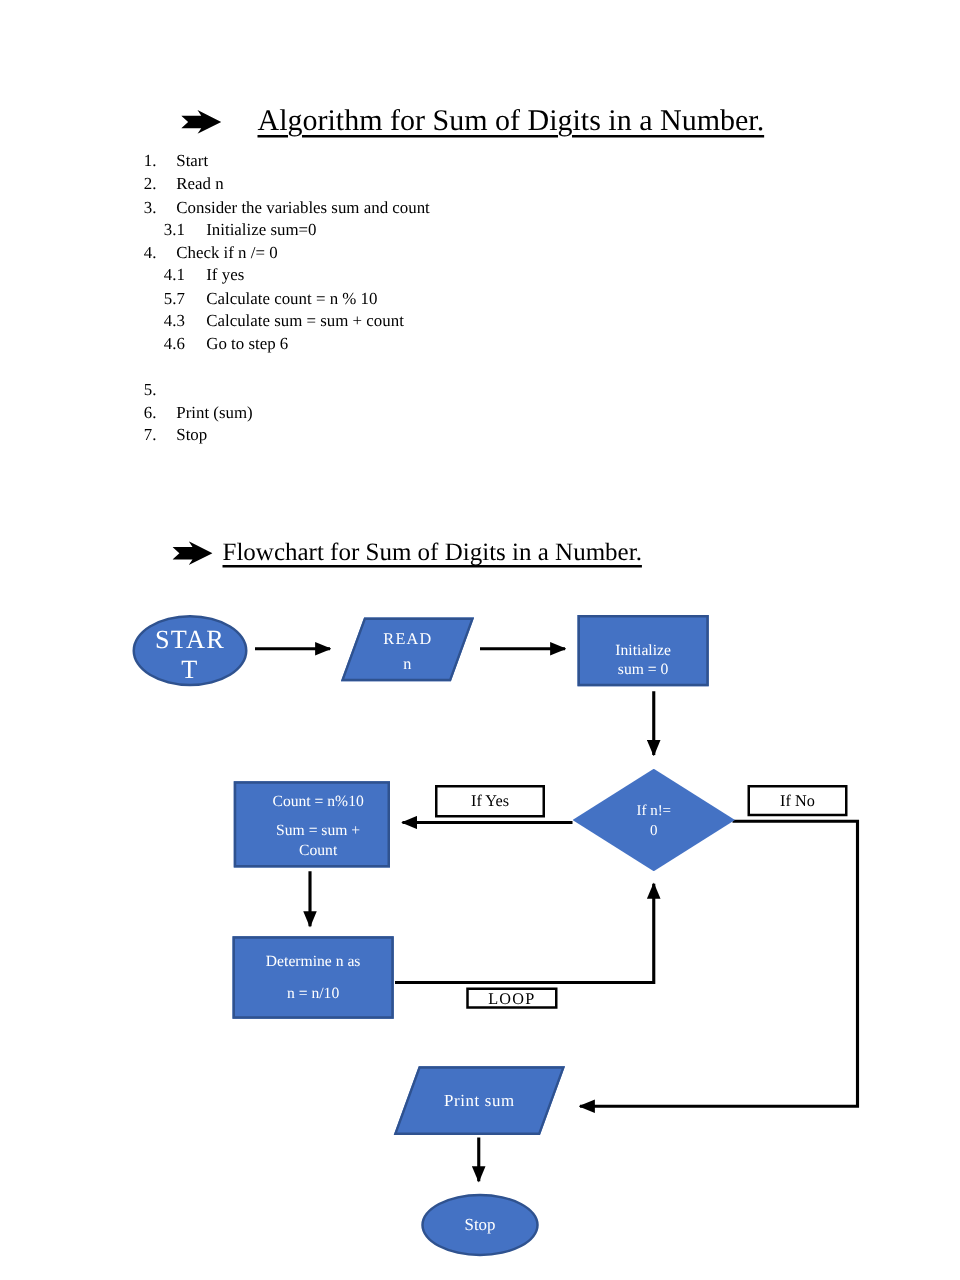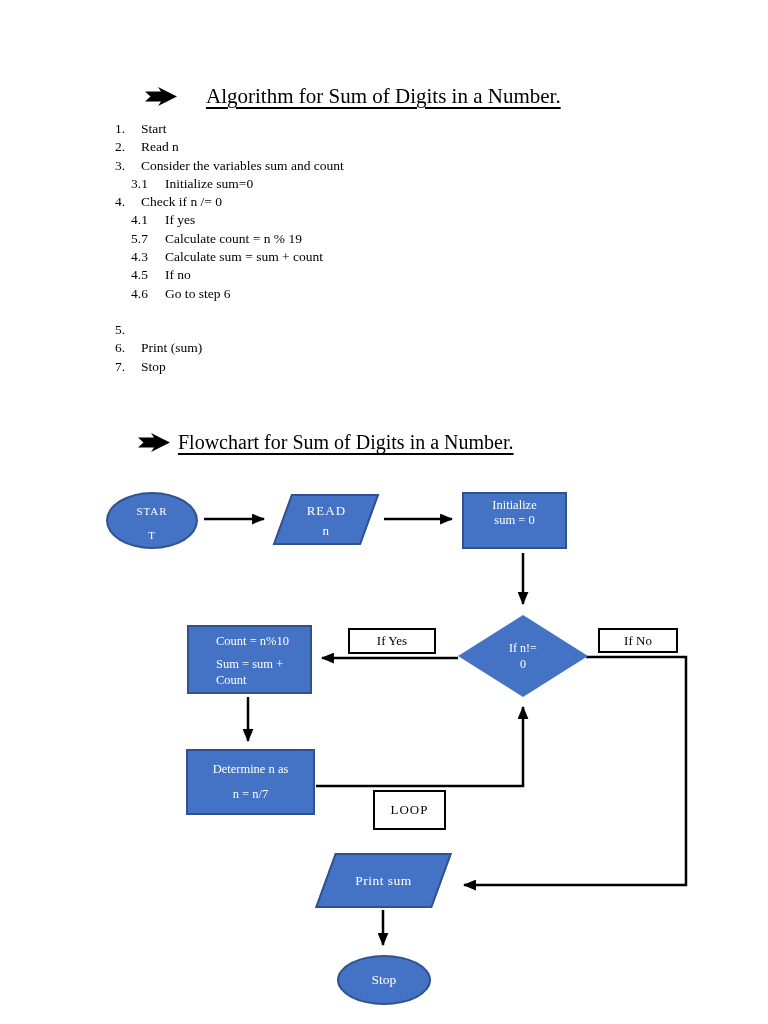--- a/index.html
+++ b/index.html
@@ -16,60 +16,60 @@
   #page{
     position:relative;width:768px;height:1024px;background:#ffffff;
     font-family:"Liberation Serif","DejaVu Serif",serif;color:var(--ink);
     overflow:hidden;
   }
   
   .heading{position:absolute;display:flex;align-items:center;}
   .heading .harrow{flex:0 0 auto;}
   .heading .htext{text-decoration:underline;text-underline-offset:4px;text-decoration-thickness:1.5px;white-space:nowrap;}
   #title1{left:145px;top:84px;}
-  #title1 .htext{margin-left:29px;font-size:21px;}
+  #title1 .htext{margin-left:29px;font-size:24px;}
   #title2{left:138px;top:431px;}
   #title2 .htext{margin-left:8px;font-size:20px;}
   
   #steps{position:absolute;left:115px;top:120px;font-size:13.5px;line-height:18.3px;}
   .srow{display:flex;height:18.3px;white-space:nowrap;}
   .srow .num{width:26px;flex:0 0 auto;}
   .srow.sub .num{margin-left:16px;width:34px;}
   .srow.gap{margin-top:18px;}
   
   .shape{
     position:absolute;background:var(--shape-fill);border:2px solid var(--shape-border);
     color:var(--shape-text);text-align:center;
   }
   .ellipse{border-radius:50%;}
   #n-start{left:106px;top:492px;width:92px;height:57px;}
-  #n-start .clipbox{height:45px;margin-top:5px;overflow:hidden;line-height:24px;font-size:11px;letter-spacing:1px;}
+  #n-start .clipbox{height:45px;margin-top:5px;overflow:hidden;line-height:24px;font-size:21px;letter-spacing:1px;}
   #n-read{left:282px;top:494px;width:88px;height:51px;transform:skewX(-20deg);}
   #n-read .unskew{transform:skewX(20deg);padding-top:5px;line-height:20px;font-size:13px;letter-spacing:1px;}
   #n-init{left:462px;top:492px;width:105px;height:57px;font-size:12.5px;
-          display:flex;flex-direction:column;justify-content:flex-start;padding:4px 0;}
+          display:flex;flex-direction:column;justify-content:flex-end;padding:4px 0;}
   #n-decision{left:458px;top:615px;width:130px;height:82px;border:none;
           clip-path:polygon(50% 0,100% 50%,50% 100%,0 50%);
           display:flex;flex-direction:column;justify-content:center;font-size:12px;line-height:16px;}
-  #n-count{left:187px;top:625px;width:125px;height:69px;text-align:left;font-size:12.5px;
-          padding:6px 0 0 27px;line-height:16px;}
+  #n-count{left:187px;top:625px;width:125px;height:69px;text-align:center;font-size:12.5px;
+          padding:6px 0 0 10px;line-height:16px;}
   #n-count .gapline{margin-top:7px;}
   #n-determine{left:186px;top:749px;width:129px;height:66px;font-size:12.5px;
           display:flex;flex-direction:column;justify-content:space-around;padding:6px 16px;}
   #n-print{left:325px;top:853px;width:117px;height:55px;transform:skewX(-20deg);}
   #n-print .unskew{transform:skewX(20deg);line-height:51px;font-size:13.5px;letter-spacing:0.5px;}
   #n-stop{left:337px;top:955px;width:94px;height:50px;line-height:46px;font-size:13.5px;}
   
   .flowlabel{
     position:absolute;background:var(--label-bg);border:2px solid var(--label-border);
     display:flex;align-items:center;justify-content:center;font-size:13px;color:var(--ink);
   }
   #lbl-ifyes{left:348px;top:628px;width:88px;height:26px;}
   #lbl-ifno{left:598px;top:628px;width:80px;height:25px;}
-  #lbl-loop{left:373px;top:790px;width:73px;height:40px;letter-spacing:1px;}
+  #lbl-loop{left:373px;top:790px;width:73px;height:17px;letter-spacing:1px;}
   
   #connectors{position:absolute;left:0;top:0;width:768px;height:1024px;pointer-events:none;}
   .connector{stroke:var(--connector-color);stroke-width:2.5;fill:none;}
   #connectors .ahead{fill:var(--connector-color);}
   .harrow svg{display:block;}
   .harrow path{fill:var(--ink);}
 </style>
 </head>
 <body>
 
@@ -104,29 +104,25 @@
     <div class="srow">
         <span class="num">4.</span>
         <span>Check if n /= 0</span>
       </div>
     <div class="srow sub">
         <span class="num">4.1</span>
         <span>If yes</span>
       </div>
     <div class="srow sub">
         <span class="num">5.7</span>
-        <span>Calculate count = n % 19</span>
+        <span>Calculate count = n % 10</span>
       </div>
     <div class="srow sub">
         <span class="num">4.3</span>
         <span>Calculate sum = sum + count</span>
-      </div>
-    <div class="srow sub">
-        <span class="num">4.5</span>
-        <span>If no</span>
       </div>
     <div class="srow sub">
         <span class="num">4.6</span>
         <span>Go to step 6</span>
       </div>
     <div class="srow gap">
         <span class="num">5.</span>
       </div>
     <div class="srow">
         <span class="num">6.</span>
@@ -198,21 +194,21 @@
   </div>
 
   <div class="shape" id="n-count">
     <div>Count = n%10</div>
     <div class="gapline">Sum = sum +</div>
     <div>Count</div>
   </div>
 
   <div class="shape" id="n-determine">
     <div>Determine n as</div>
-    <div>n = n/7</div>
+    <div>n = n/10</div>
   </div>
 
   <div class="shape" id="n-print">
     <div class="unskew">Print sum</div>
   </div>
 
   <div class="shape ellipse" id="n-stop">
     <div>Stop</div>
   </div>
 

